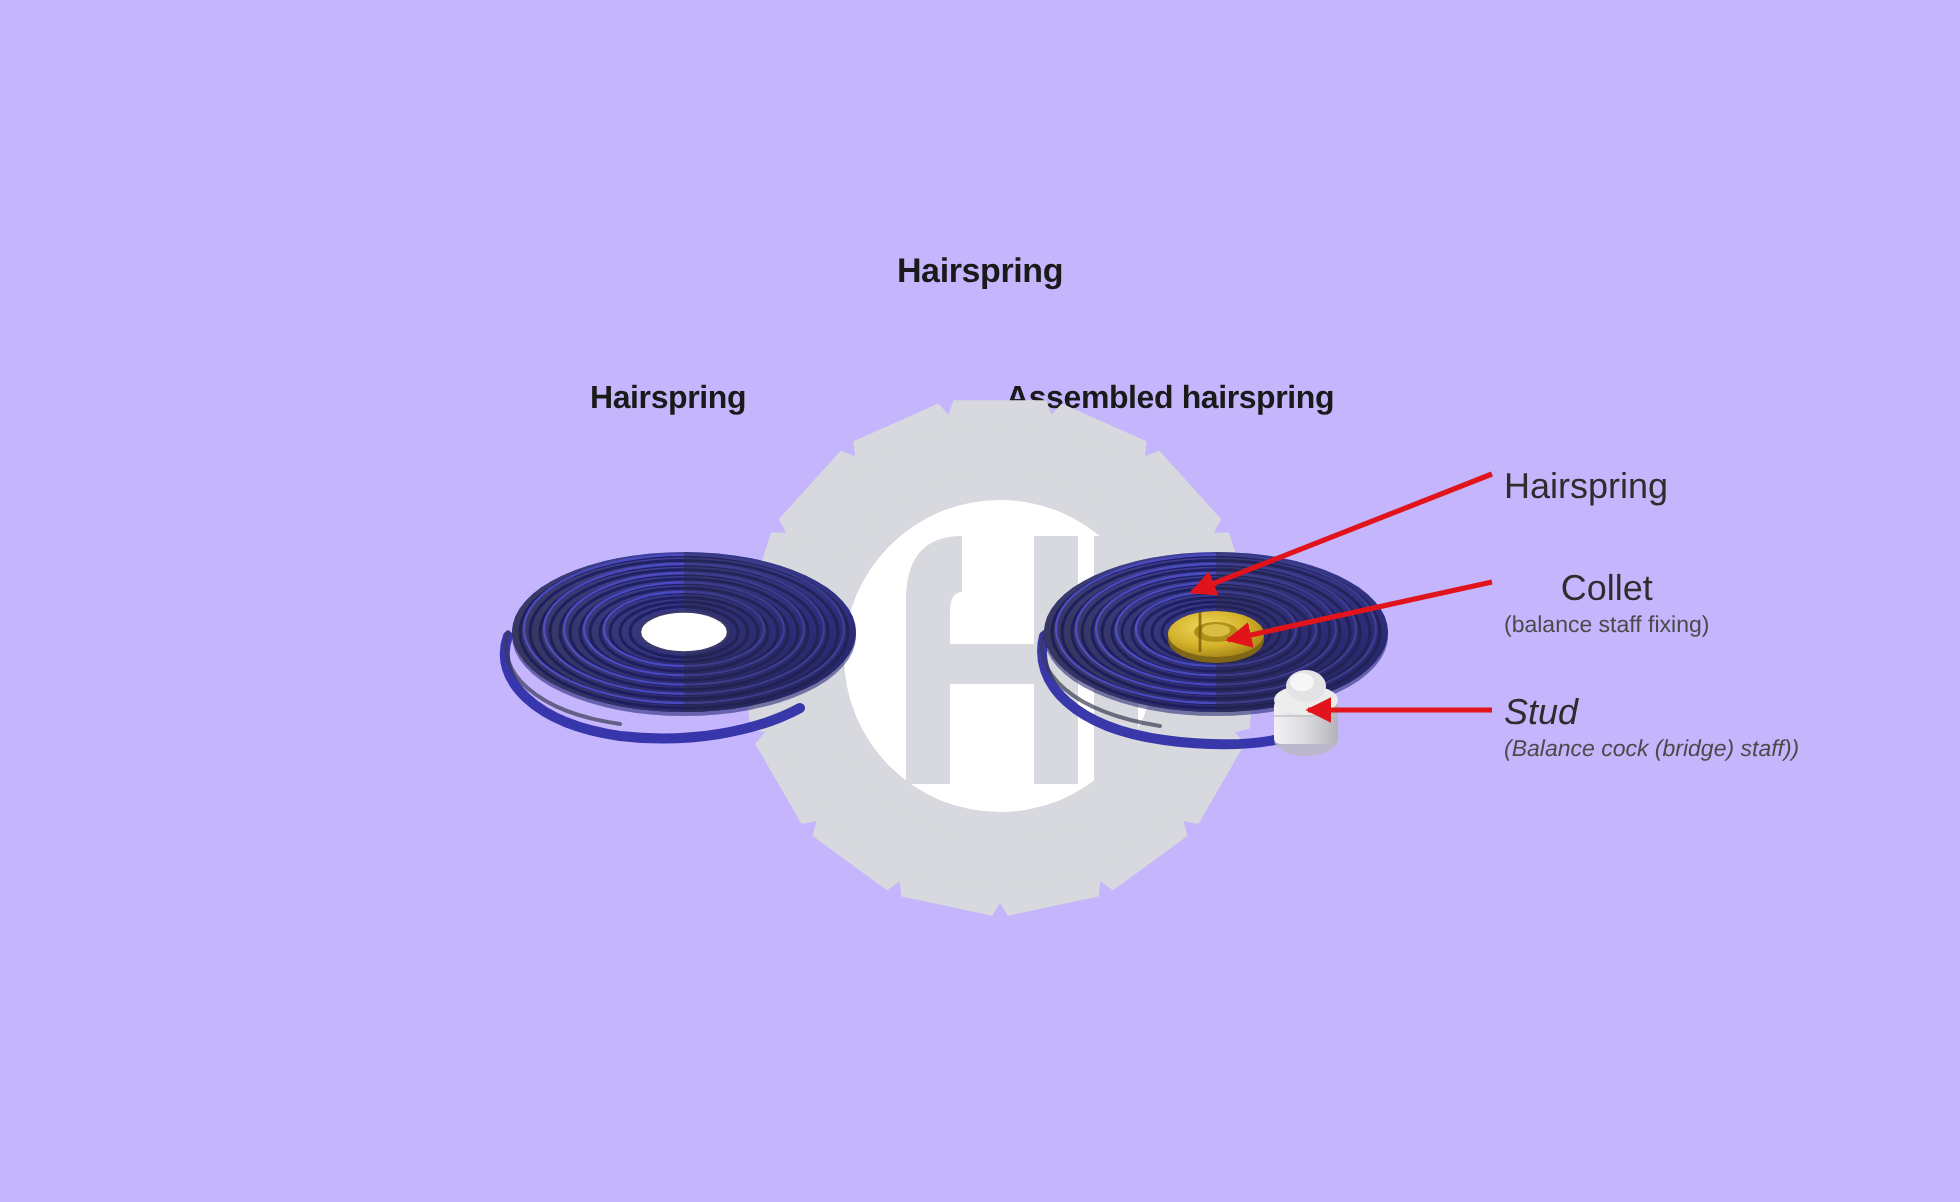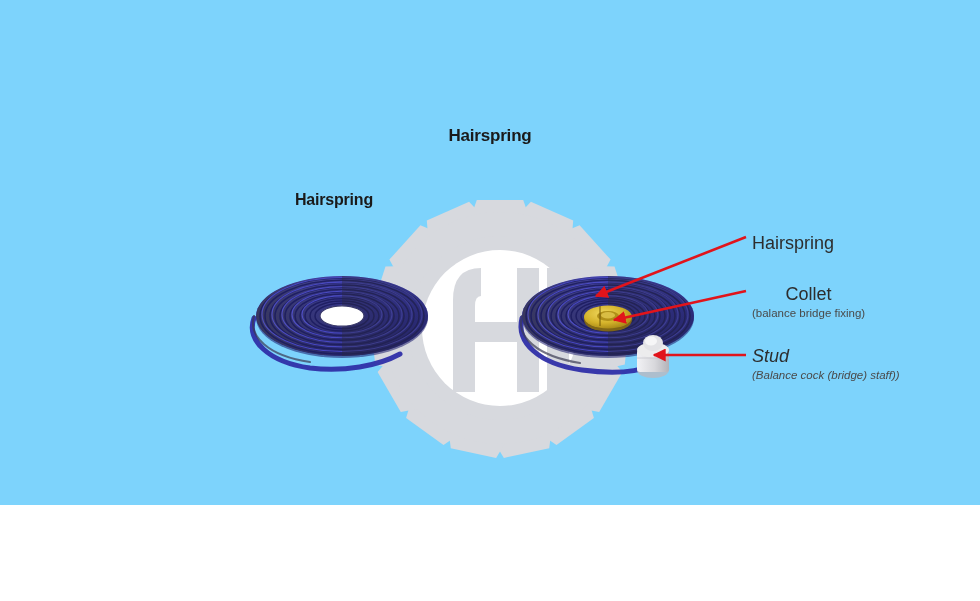--- a/index.html
+++ b/index.html
@@ -3,22 +3,22 @@
 <meta charset="utf-8">
 <style>
   html, body {
     margin: 0;
     padding: 0;
     background: #ffffff;
   }
   #canvas {
     position: relative;
     width: 980px;
-    height: 505px;
-    background: #7dd3fc;
+    height: 601px;
+    background: #c4b5fd;
     overflow: hidden;
     font-family: "Liberation Sans", sans-serif;
     -webkit-font-smoothing: antialiased;
   }
 
   
   .main-title {
     position: absolute;
     left: 0;
     top: 126px;
@@ -129,20 +129,21 @@
       <rect x="190" y="72" width="22" height="152"></rect>
 
       <path d="M204,72 L212,72 Q250,72 250,104 Q250,136 212,136 L204,136 L204,114 L210,114
                Q228,114 228,104 Q228,94 210,94 L204,94 Z"></path>
     </g>
   </svg>
 
   <div class="main-title">Hairspring</div>
 
   <div class="fig-caption" id="caption-left">Hairspring</div>
+  <div class="fig-caption" id="caption-right">Assembled hairspring</div>
 
   <svg class="spring-fig" id="fig-left" viewBox="0 0 220 130">
     <defs>
       <linearGradient id="coilSheenL" x1="0" y1="0" x2="0" y2="1">
         <stop offset="0%" stop-color="#4a4ad2"></stop>
         <stop offset="40%" stop-color="#2f2fa8"></stop>
         <stop offset="100%" stop-color="#1d1d6e"></stop>
       </linearGradient>
       <linearGradient id="coilShadeL" x1="0" y1="0" x2="1" y2="0">
         <stop offset="0%" stop-color="#3a3a52" stop-opacity="0.85"></stop>
@@ -294,21 +295,21 @@
 
     <line x1="746" y1="355" x2="654" y2="355" stroke="#e1141b" stroke-width="2.6" marker-end="url(#arrowHead)"></line>
   </svg>
 
   <div class="callout" id="callout-hairspring">
     <div class="callout-title">Hairspring</div>
   </div>
 
   <div class="callout" id="callout-collet">
     <div class="callout-title">Collet</div>
-    <div class="callout-sub">(balance bridge fixing)</div>
+    <div class="callout-sub">(balance staff fixing)</div>
   </div>
 
   <div class="callout" id="callout-stud">
     <div class="callout-title">Stud</div>
     <div class="callout-sub">(Balance cock (bridge) staff))</div>
   </div>
 
 </div>
 
 </body></html>

